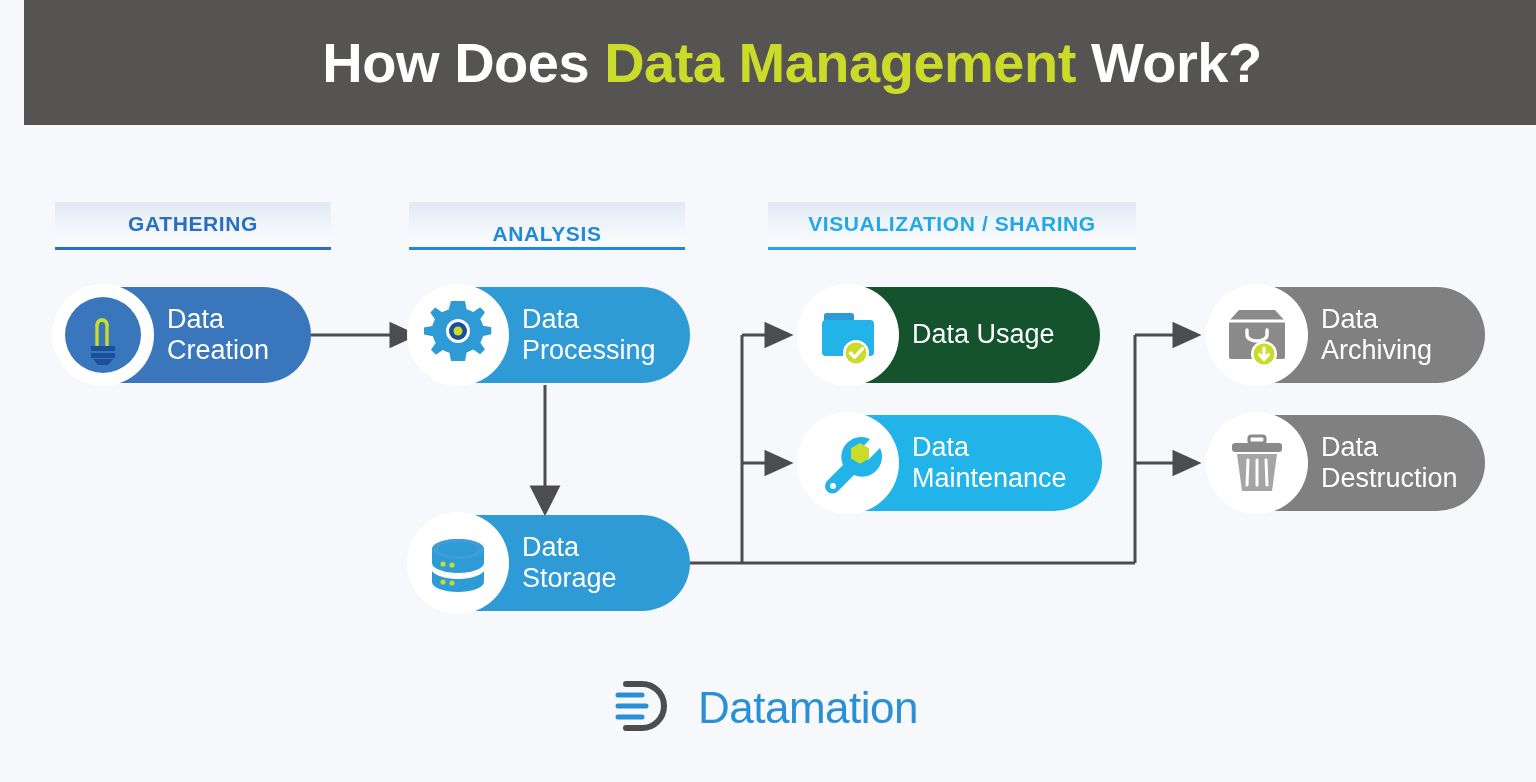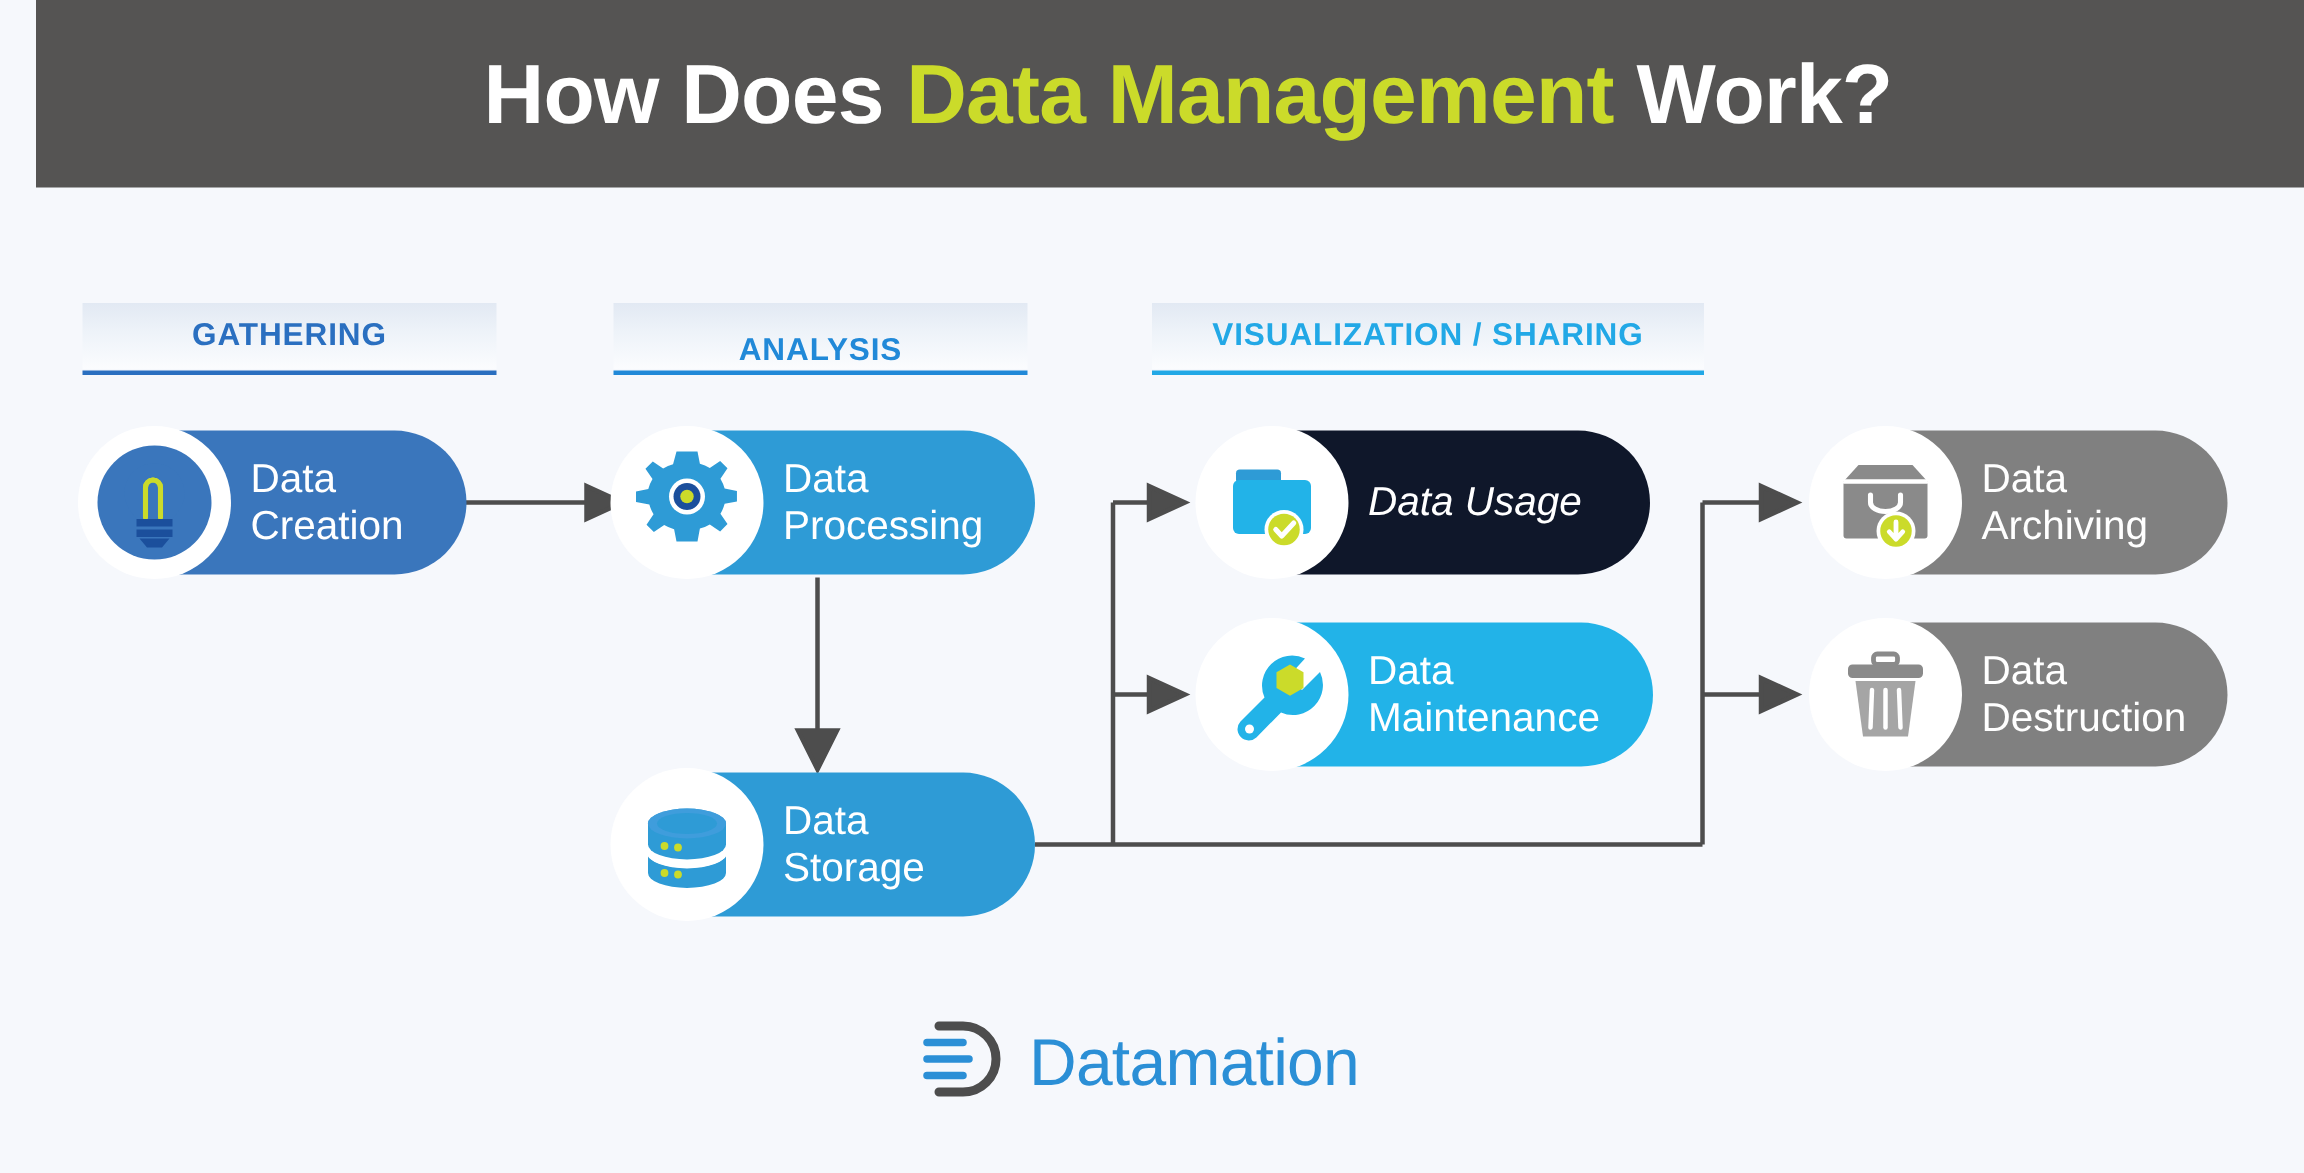--- a/index.html
+++ b/index.html
@@ -108,21 +108,21 @@
     pointer-events: none;
   }
 
   
   #logo {
     position: absolute;
     left: 612px;
     top: 553px;
     display: flex;
     align-items: center;
-    gap: 12px;
+    gap: 24px;
   }
   #logo-text {
     font-size: 44px;
     color: #2b8fd6;
     letter-spacing: -0.5px;
     font-family: "Liberation Sans", sans-serif;
   }
 </style>
 </head>
 <body>
@@ -218,21 +218,21 @@
         <circle cx="34" cy="42" r="2.6" fill="#cbdb2a"></circle>
         <circle cx="25" cy="59" r="2.6" fill="#cbdb2a"></circle>
         <circle cx="34" cy="60" r="2.6" fill="#cbdb2a"></circle>
         <path d="M14 44 a26 10 0 0 0 52 0" fill="none" stroke="#ffffff" stroke-width="3.2"></path>
       </svg>
     </div>
     <span class="pill-label">Data
 Storage</span>
   </div>
 
-  <div class="pill" style="left:800px; top:162px; width:300px; background:#0f172a;font-style:italic;">
+  <div class="pill" style="left:800px; top:162px; width:300px; background:#14532d;">
     <div class="pill-badge">
       <svg width="80" height="80" viewBox="0 0 80 80">
         <rect x="16" y="18" width="30" height="9" rx="2.5" fill="#2e9bd6"></rect>
         <rect x="14" y="25" width="52" height="36" rx="4" fill="#22b3e8"></rect>
         <circle cx="48" cy="58" r="13" fill="#ffffff"></circle>
         <circle cx="48" cy="58" r="10.5" fill="#cbdb2a"></circle>
         <path d="M42.5 58 l4 4.3 8-8.6" fill="none" stroke="#ffffff" stroke-width="3.4" stroke-linecap="round" stroke-linejoin="round"></path>
       </svg>
     </div>
     <span class="pill-label">Data Usage</span>

